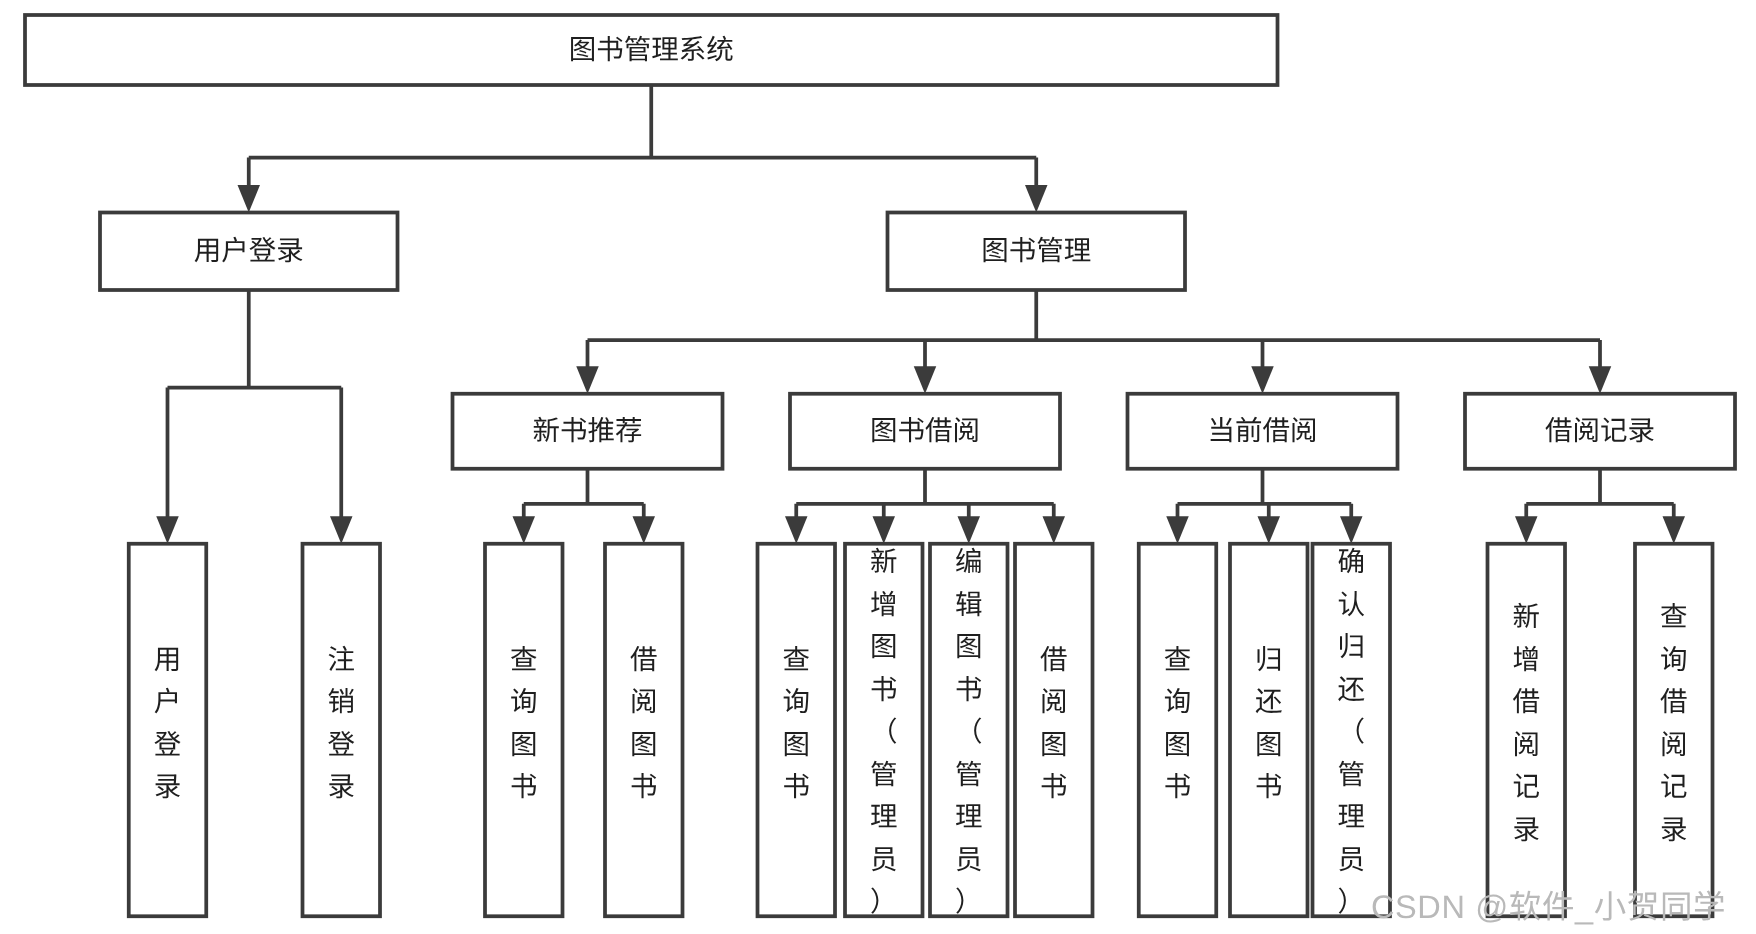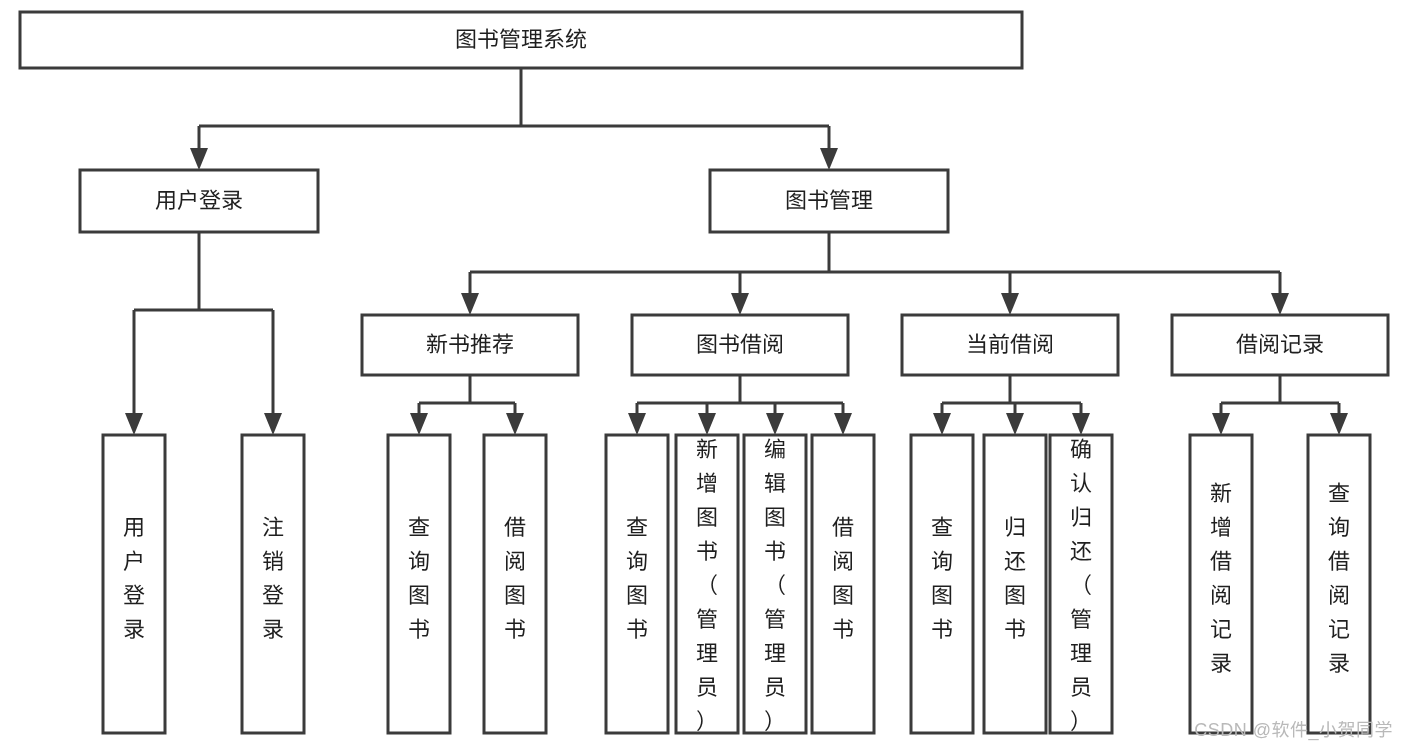--- a/index.html
+++ b/index.html
@@ -54,24 +54,24 @@
     white-space: pre;
   }
   .node-label-v {
     font-family: "Liberation Sans", "DejaVu Sans", sans-serif;
     font-size: 22px;
     fill: #1f1f1f;
     text-anchor: middle;
   }
   .watermark-text {
     position: absolute;
-    right: 12px;
+    right: 24px;
     bottom: 6px;
     font-family: "Liberation Sans", "DejaVu Sans", sans-serif;
-    font-size: 18px;
+    font-size: 26px;
     color: #b9b9b9;
     letter-spacing: 0.5px;
     user-select: none;
     white-space: nowrap;
   }
 </style>
 </head>
 <body>
 
 <div id="diagram-root">

